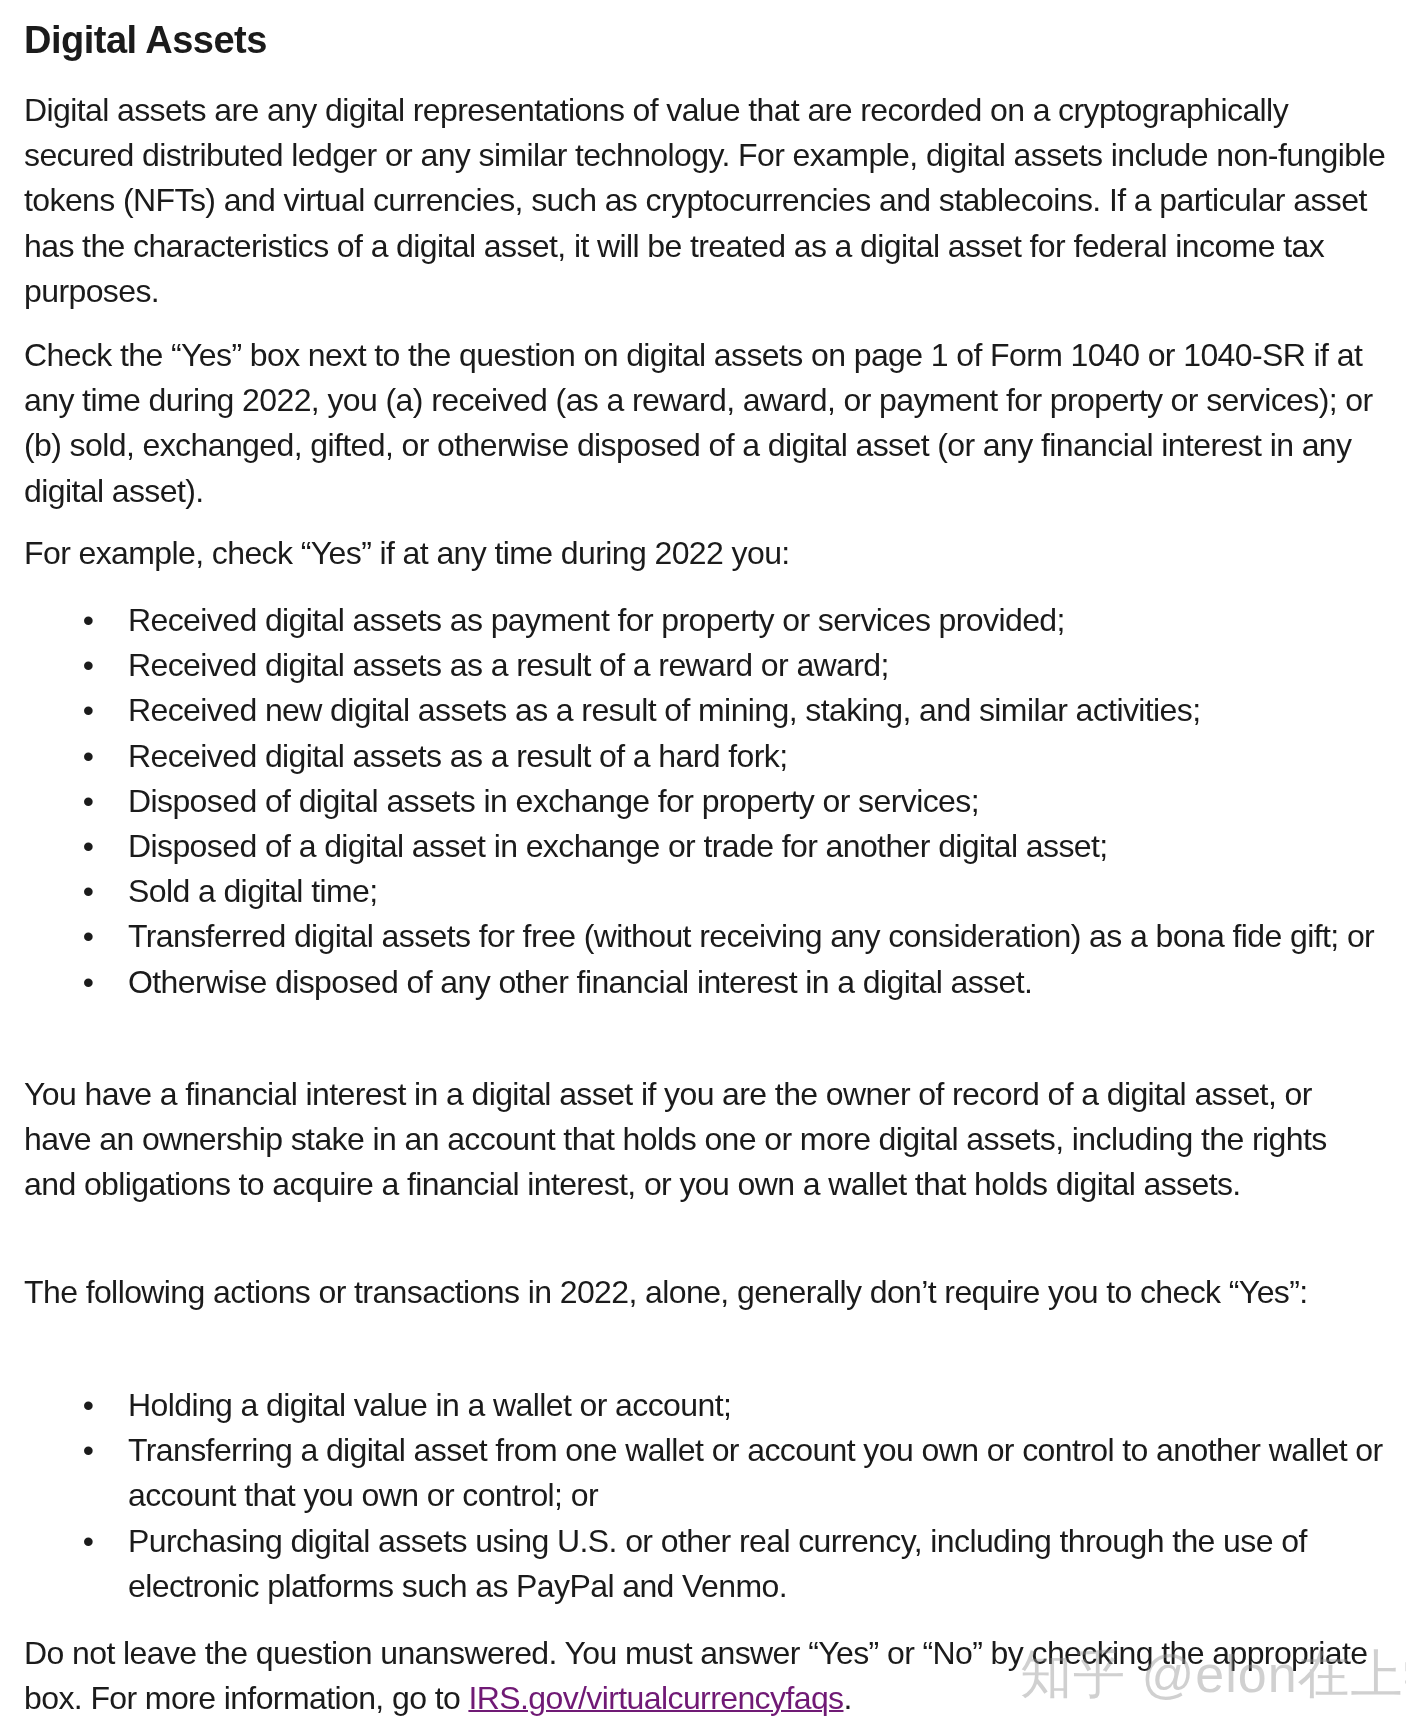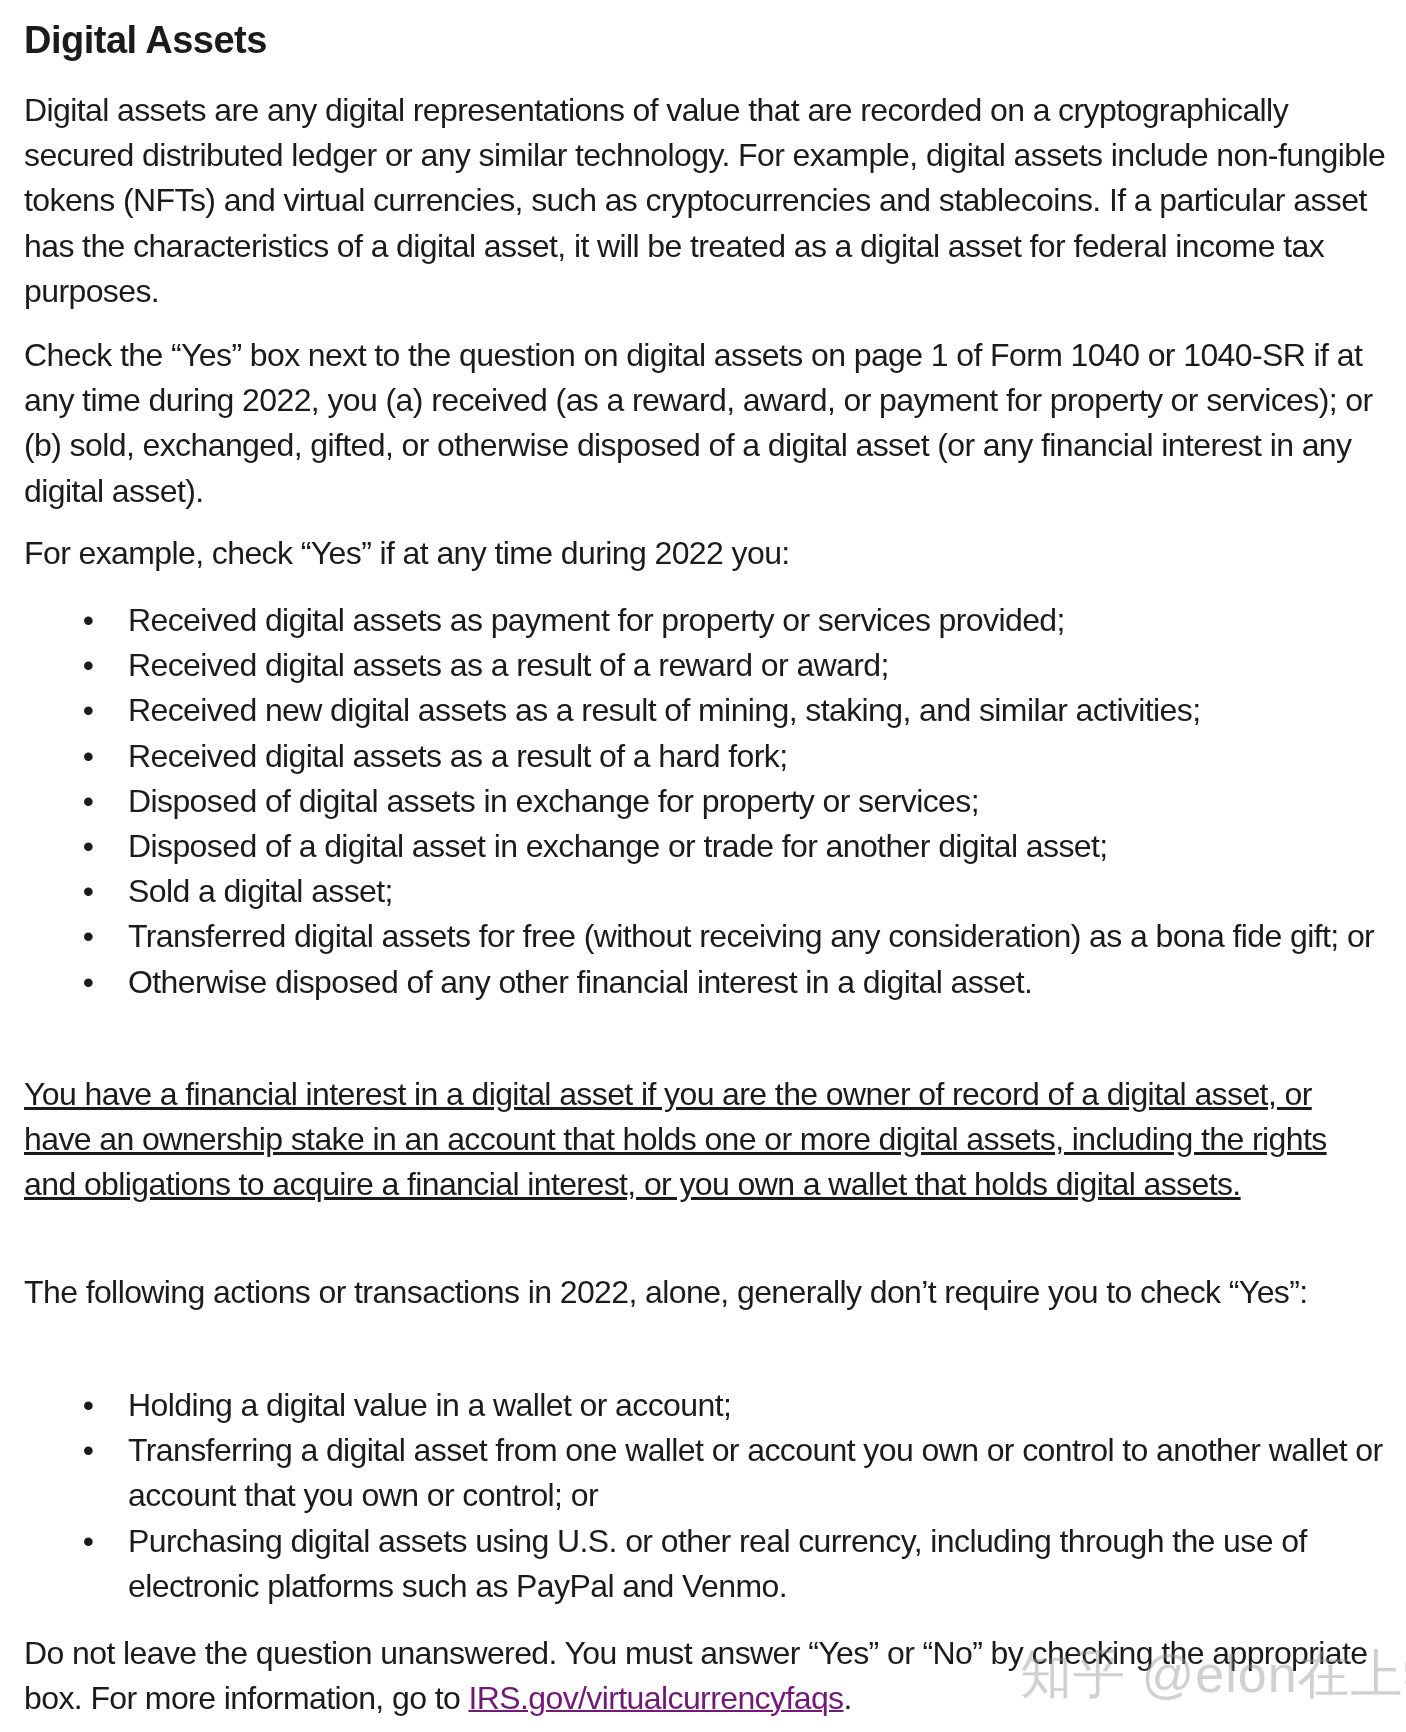--- a/index.html
+++ b/index.html
@@ -51,27 +51,27 @@
   </div>
 
   <div class="block" style="top:598px;">
     <ul>
       <li><span class="bullet">•</span><span>Received digital assets as payment for property or services provided;</span></li>
       <li><span class="bullet">•</span><span>Received digital assets as a result of a reward or award;</span></li>
       <li><span class="bullet">•</span><span>Received new digital assets as a result of mining, staking, and similar activities;</span></li>
       <li><span class="bullet">•</span><span>Received digital assets as a result of a hard fork;</span></li>
       <li><span class="bullet">•</span><span>Disposed of digital assets in exchange for property or services;</span></li>
       <li><span class="bullet">•</span><span>Disposed of a digital asset in exchange or trade for another digital asset;</span></li>
-      <li><span class="bullet">•</span><span>Sold a digital asset;</span></li>
+      <li><span class="bullet">•</span><span>Sold a digital time;</span></li>
       <li><span class="bullet">•</span><span>Transferred digital assets for free (without receiving any consideration) as a bona fide gift; or</span></li>
       <li><span class="bullet">•</span><span>Otherwise disposed of any other financial interest in a digital asset.</span></li>
     </ul>
   </div>
 
-  <div class="block" style="top:1068px;text-decoration:underline;">
+  <div class="block" style="top:1068px;">
     <p>You have a financial interest in a digital asset if you are the owner of record of a digital asset, or have an ownership stake in an account that holds one or more digital assets, including the rights and obligations to acquire a financial interest, or you own a wallet that holds digital assets.</p>
   </div>
 
   <div class="block" style="top:1266px;">
     <p>The following actions or transactions in 2022, alone, generally don’t require you to check “Yes”:</p>
   </div>
 
   <div class="block" style="top:1383px;">
     <ul>
       <li><span class="bullet">•</span><span>Holding a digital value in a wallet or account;</span></li>

